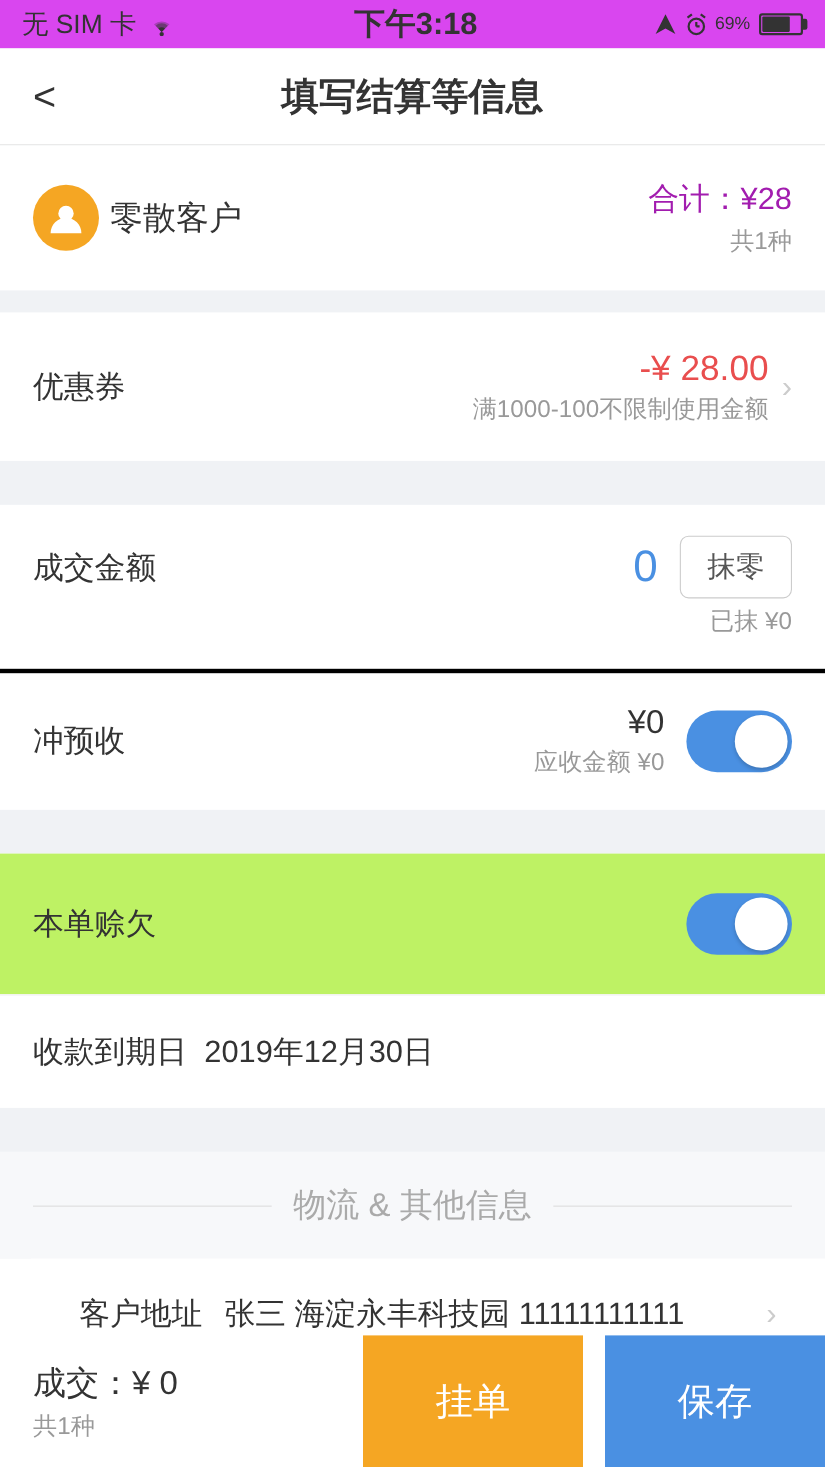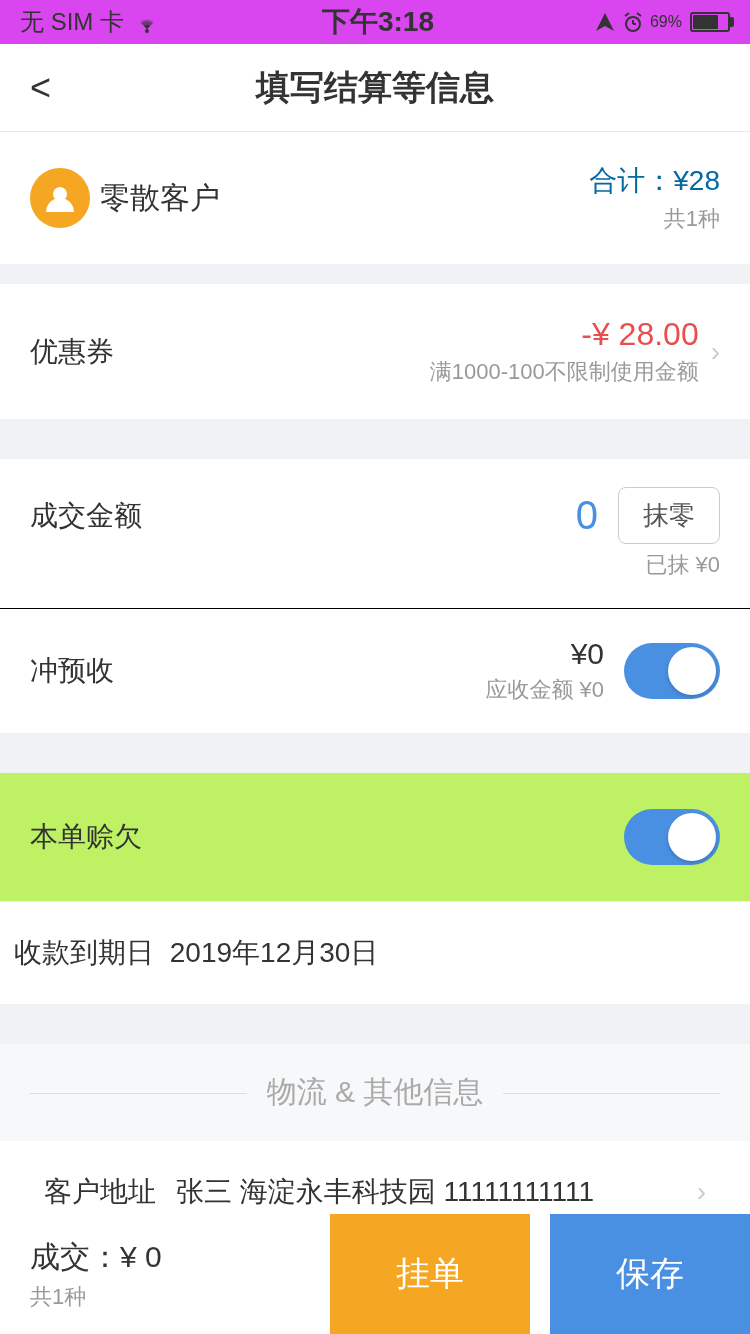--- a/index.html
+++ b/index.html
@@ -135,21 +135,21 @@
     }
     .customer-name {
       font-size: 30px;
       color: #333;
     }
     .customer-right {
       text-align: right;
     }
     .customer-total {
       font-size: 28px;
-      color: #0369a1;
+      color: #a21caf;
     }
     .customer-count {
       font-size: 22px;
       color: #999;
       margin-top: 4px;
     }
 
     
     .row {
       display: flex;
@@ -247,21 +247,21 @@
       position: absolute;
       top: 4px;
       right: 4px;
       box-shadow: 0 2px 4px rgba(0,0,0,0.2);
     }
 
     
     .prepay-row {
       padding: 28px 30px;
       background: #fff;
-      border-top: 1px solid #000000;
+      border-top: 4px solid #000000;
       display: flex;
       align-items: center;
       justify-content: space-between;
     }
     .prepay-label {
       font-size: 28px;
       color: #333;
     }
     .prepay-right {
       display: flex;
@@ -280,21 +280,21 @@
       align-items: center;
       justify-content: space-between;
     }
     .debt-label {
       font-size: 28px;
       color: #333;
     }
 
     
     .date-row {
-      padding: 32px 14px;
+      padding: 32px 30px;
       background: #fff;
       border-top: 1px solid #f0f0f0;
     }
     .date-content {
       font-size: 28px;
       color: #333;
     }
     .date-content span {
       margin-right: 8px;
     }
@@ -325,20 +325,21 @@
     }
 
     
     .address-row {
       padding: 32px 44px;
       background: #fff;
       display: flex;
       align-items: center;
       justify-content: space-between;
       gap: 20px;
+      margin-left: 28px;
     }
     .address-label {
       font-size: 28px;
       color: #333;
       flex-shrink: 0;
     }
     .address-value {
       font-size: 28px;
       color: #333;
       flex: 1;

